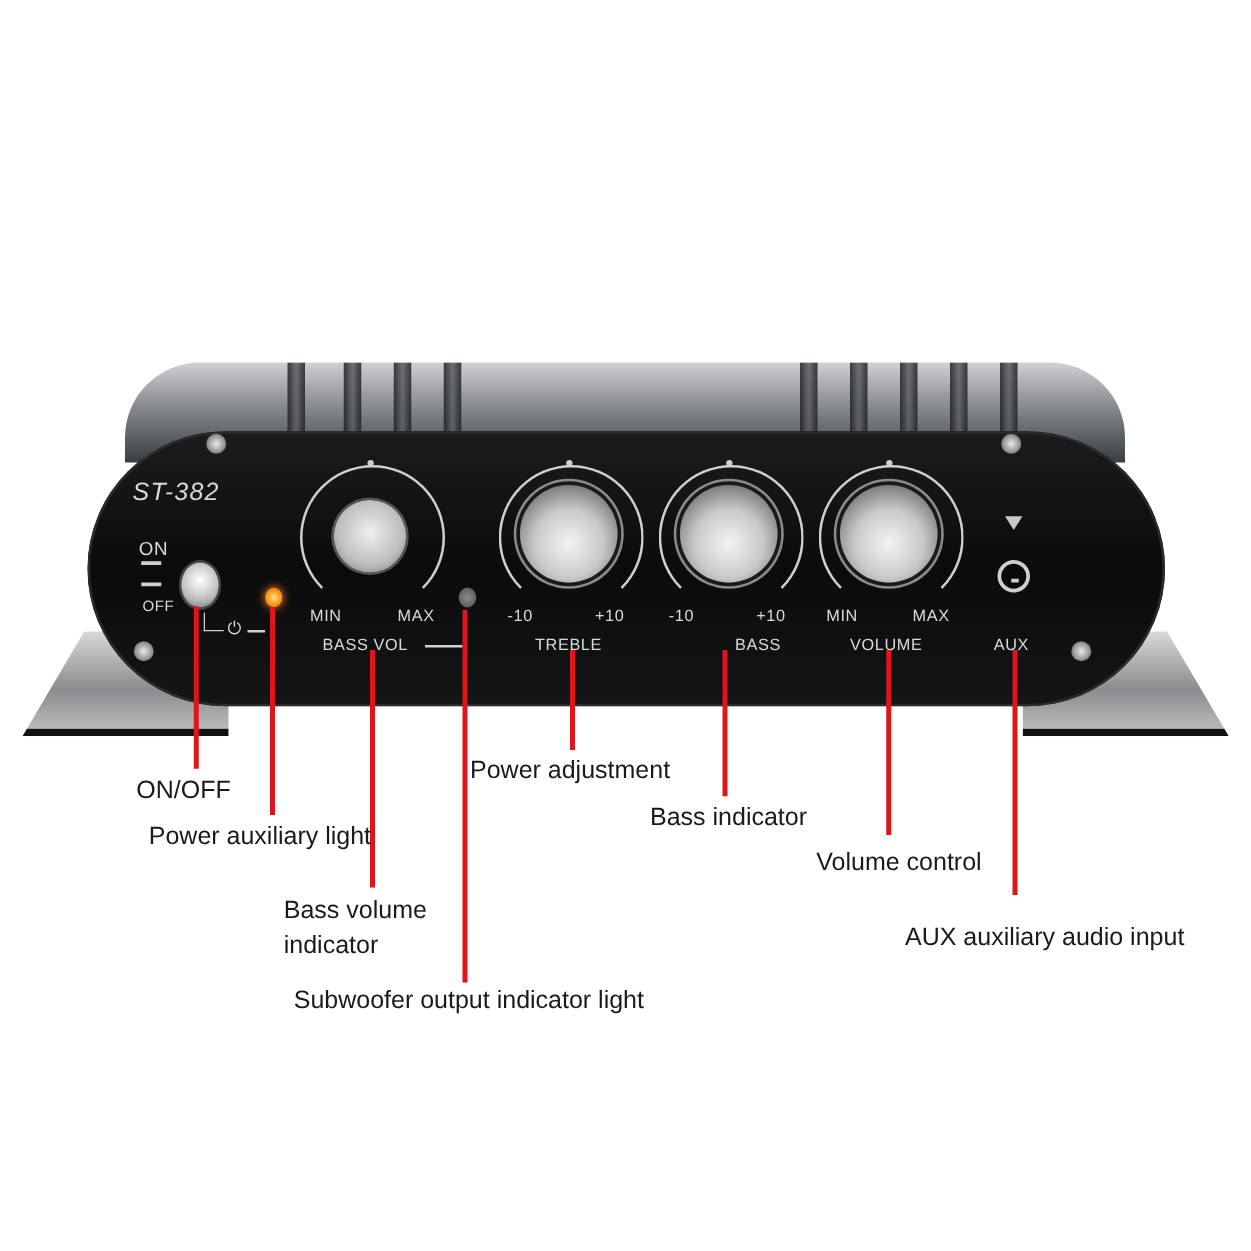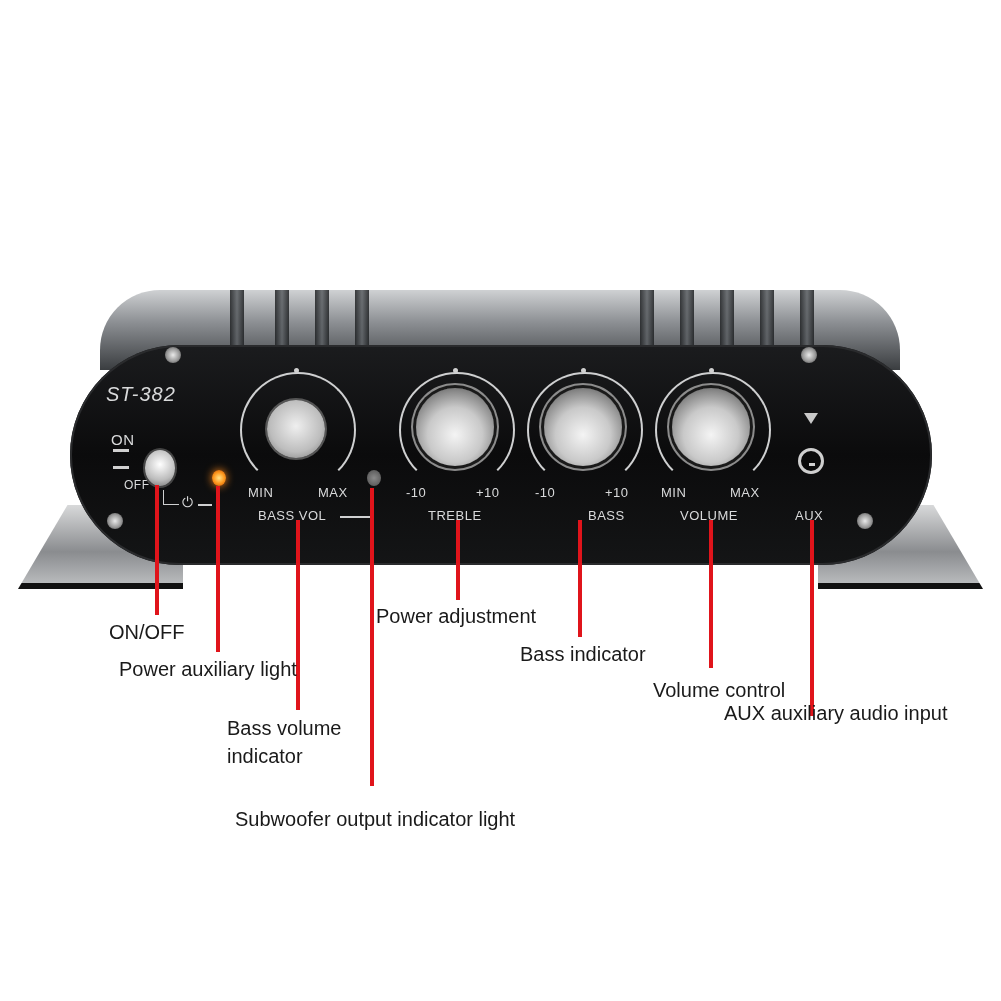--- a/index.html
+++ b/index.html
@@ -54,21 +54,21 @@
 <div class="abs screw" style="left:165px;top:347px"></div>
 <div class="abs screw" style="left:107px;top:513px"></div>
 <div class="abs screw" style="left:801px;top:347px"></div>
 <div class="abs screw" style="left:857px;top:513px"></div>
 
 <div class="abs model" style="left:106px;top:383px">ST-382</div>
 
 <div class="abs panel-text" style="left:111px;top:431px;font-size:15px">ON</div>
 <div class="abs" style="left:113px;top:449px;width:16px;height:3px;background:#d0d0d0"></div>
 <div class="abs" style="left:113px;top:466px;width:16px;height:3px;background:#d0d0d0"></div>
-<div class="abs panel-text" style="left:124px;top:478px;font-size:12px">OFF</div>
+<div class="abs panel-text" style="left:114px;top:478px;font-size:12px">OFF</div>
 <div class="abs switch" style="left:145px;top:450px"></div>
 <div class="abs bracket-line" style="left:163px;top:490px;width:15px;height:14px"></div>
 <div class="abs panel-text" style="left:182px;top:494px;font-size:14px">⏻</div>
 <div class="abs" style="left:198px;top:504px;width:14px;height:1.5px;background:#cfd0d1"></div>
 <div class="abs led-on" style="left:212px;top:470px"></div>
 
 <div class="abs dial-ring" style="left:240px;top:372px;width:112px;height:112px"></div>
 <div class="abs dot" style="left:294px;top:368px"></div>
 <div class="abs knob knob-small" style="left:267px;top:400px;width:58px;height:58px"></div>
 <div class="abs panel-text" style="left:248px;top:485px">MIN</div>
@@ -110,17 +110,17 @@
 <div class="abs leader" style="left:370px;top:488px;height:298px"></div>
 <div class="abs leader" style="left:456px;top:520px;height:80px"></div>
 <div class="abs leader" style="left:578px;top:520px;height:117px"></div>
 <div class="abs leader" style="left:709px;top:520px;height:148px"></div>
 <div class="abs leader" style="left:810px;top:520px;height:196px"></div>
 
 <div class="abs callout" style="left:109px;top:618px">ON/OFF</div>
 <div class="abs callout" style="left:119px;top:655px">Power auxiliary light</div>
 <div class="abs callout" style="left:227px;top:714px">Bass volume</div>
 <div class="abs callout" style="left:227px;top:742px">indicator</div>
-<div class="abs callout" style="left:235px;top:805px">Subwoofer output indicator light</div>
+<div class="abs callout" style="left:235px;top:786px">Subwoofer output indicator light</div>
 <div class="abs callout" style="left:376px;top:602px">Power adjustment</div>
 <div class="abs callout" style="left:520px;top:640px">Bass indicator</div>
 <div class="abs callout" style="left:653px;top:676px">Volume control</div>
-<div class="abs callout" style="left:724px;top:699px">AUX auxiliary audio input</div>
+<div class="abs callout" style="left:724px;top:736px">AUX auxiliary audio input</div>
 
 </body></html>

